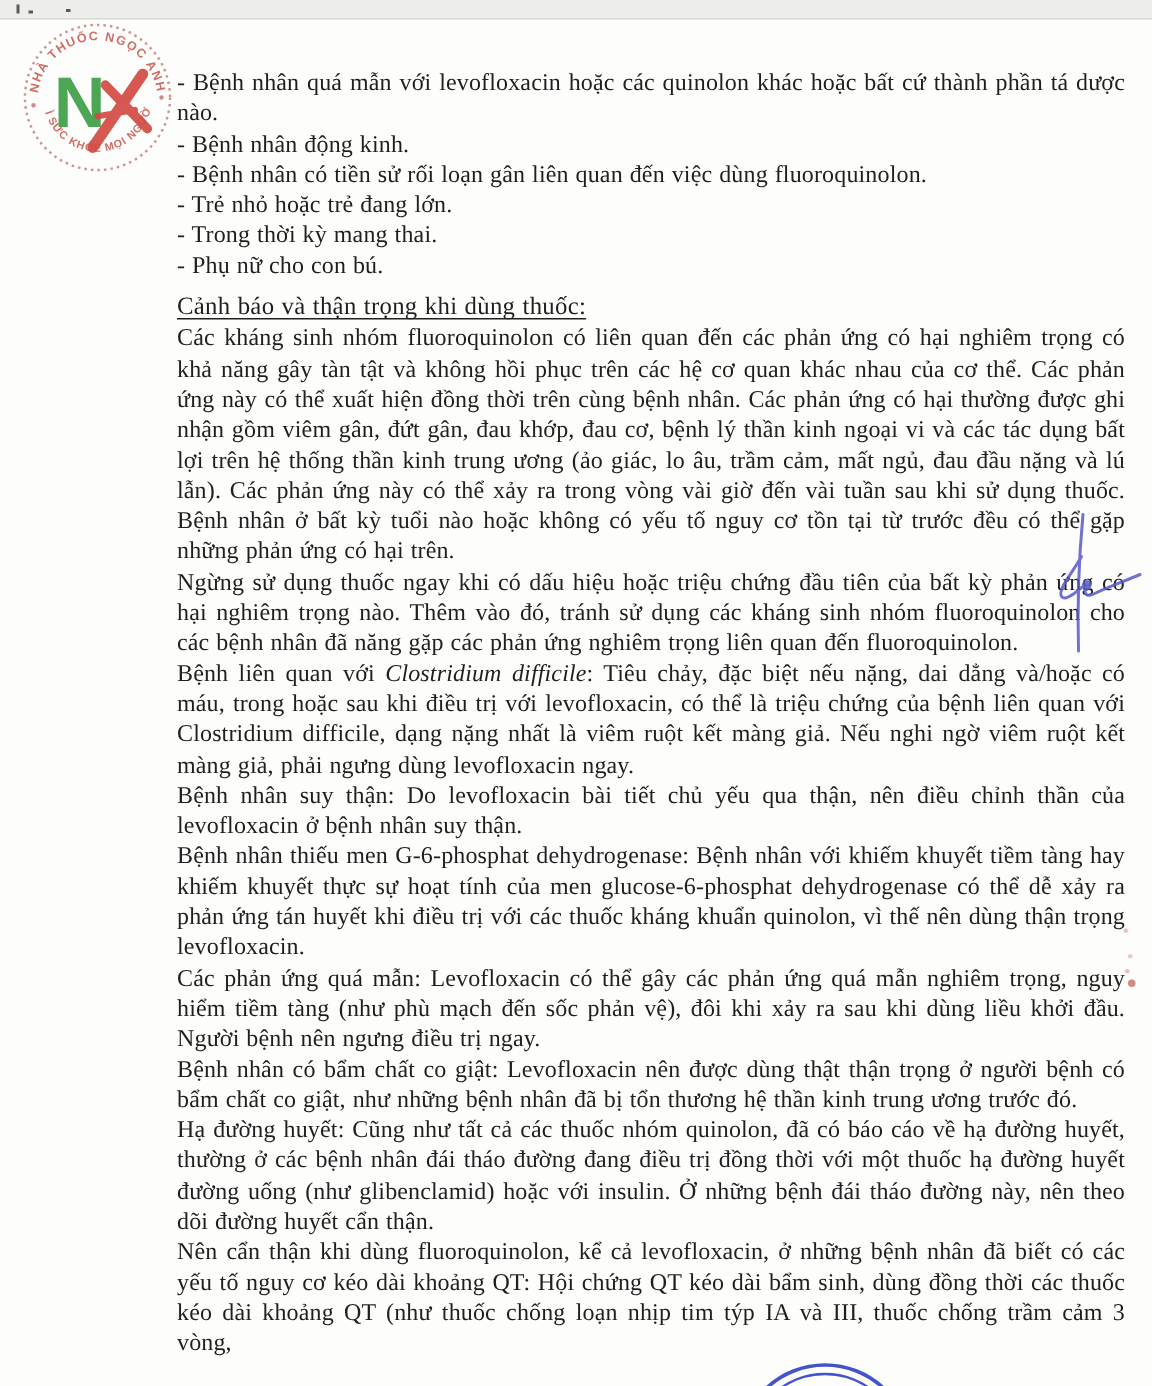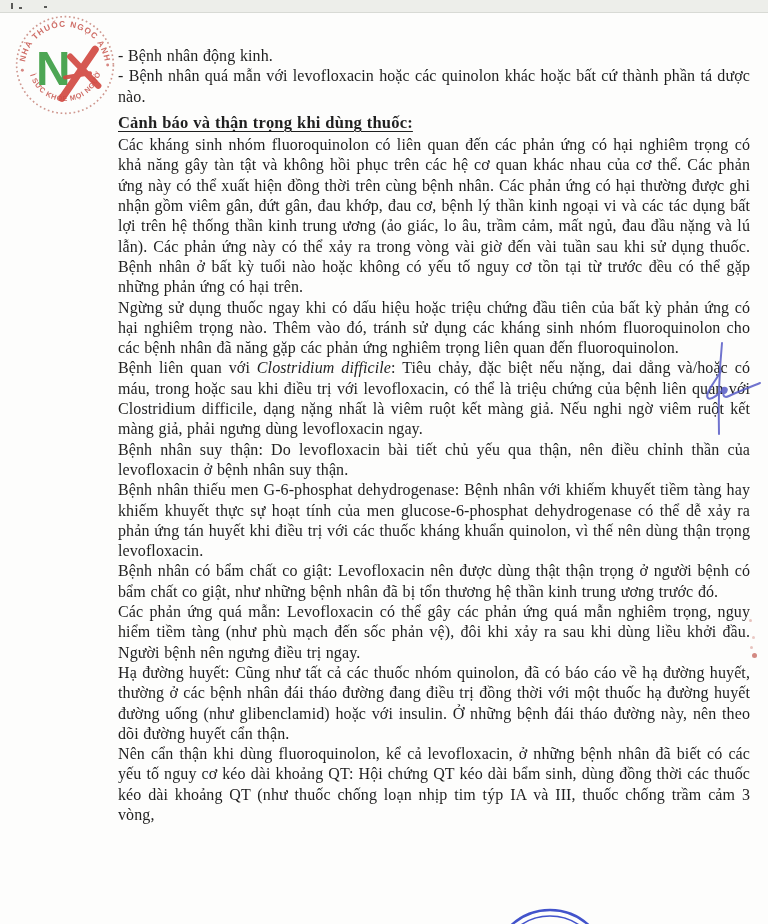--- a/index.html
+++ b/index.html
@@ -23,21 +23,21 @@
 
   .logo{position:absolute;left:13px;top:13px;width:104px;height:104px;opacity:.92;}
 
   .textblock{
     position:absolute;left:118px;top:46px;width:632px;
     font-size:16px;line-height:20.3px;
     text-align:justify;letter-spacing:.1px;word-spacing:.5px;
   }
   .bullet-line{margin:0;}
   .warn-heading{
-    display:block;font-size:16.5px;font-weight:bold;
+    display:block;font-size:16.5px;font-weight:normal;
     text-decoration:underline;text-underline-offset:3px;
     margin:6px 0 2px 0;letter-spacing:.2px;
   }
   .textblock p{margin:0;}
 
   .signature{position:absolute;left:690px;top:340px;width:76px;height:98px;}
   .bottom-stamp{position:absolute;left:486px;top:905px;width:128px;height:19px;}
 
   .reddot{position:absolute;border-radius:50%;background:#cd7a70;}
   .reddot.r1{left:749px;top:619px;width:3px;height:3px;opacity:.45;}
@@ -70,32 +70,36 @@
     <text x="22" y="69" font-family="Liberation Sans, sans-serif" font-size="46" font-weight="bold" fill="#3f9f46">N</text>
     <g stroke="#cf3b34" stroke-linecap="round" opacity=".92">
       <path d="M 47,82 L 79,35" stroke-width="7" fill="none"></path>
       <path d="M 55,42 L 82,70" stroke-width="6" fill="none"></path>
       <path d="M 50,62 L 74,58" stroke-width="4" fill="none"></path>
     </g>
   </svg>
 
   <div class="textblock">
     <div id="bullet-list">
+        <p class="bullet-line">- Bệnh nhân quá mẫn với levofloxacin hoặc các quinolon khác hoặc bất cứ thành phần tá dược nào.</p>
         <p class="bullet-line">- Bệnh nhân động kinh.</p>
-        <p class="bullet-line">- Bệnh nhân quá mẫn với levofloxacin hoặc các quinolon khác hoặc bất cứ thành phần tá dược nào.</p>
+        <p class="bullet-line">- Bệnh nhân có tiền sử rối loạn gân liên quan đến việc dùng fluoroquinolon.</p>
+        <p class="bullet-line">- Trẻ nhỏ hoặc trẻ đang lớn.</p>
+        <p class="bullet-line">- Trong thời kỳ mang thai.</p>
+        <p class="bullet-line">- Phụ nữ cho con bú.</p>
       </div>
     <span class="warn-heading">Cảnh báo và thận trọng khi dùng thuốc:</span>
     <div id="paragraphs">
         <p><span>Các kháng sinh nhóm fluoroquinolon có liên quan đến các phản ứng có hại nghiêm trọng có khả năng gây tàn tật và không hồi phục trên các hệ cơ quan khác nhau của cơ thể. Các phản ứng này có thể xuất hiện đồng thời trên cùng bệnh nhân. Các phản ứng có hại thường được ghi nhận gồm viêm gân, đứt gân, đau khớp, đau cơ, bệnh lý thần kinh ngoại vi và các tác dụng bất lợi trên hệ thống thần kinh trung ương (ảo giác, lo âu, trầm cảm, mất ngủ, đau đầu nặng và lú lẫn). Các phản ứng này có thể xảy ra trong vòng vài giờ đến vài tuần sau khi sử dụng thuốc. Bệnh nhân ở bất kỳ tuổi nào hoặc không có yếu tố nguy cơ tồn tại từ trước đều có thể gặp những phản ứng có hại trên.</span></p>
         <p><span>Ngừng sử dụng thuốc ngay khi có dấu hiệu hoặc triệu chứng đầu tiên của bất kỳ phản ứng có hại nghiêm trọng nào. Thêm vào đó, tránh sử dụng các kháng sinh nhóm fluoroquinolon cho các bệnh nhân đã năng gặp các phản ứng nghiêm trọng liên quan đến fluoroquinolon.</span></p>
         <p><span>Bệnh liên quan với </span><span style="font-style: italic;">Clostridium difficile</span><span>: Tiêu chảy, đặc biệt nếu nặng, dai dẳng và/hoặc có máu, trong hoặc sau khi điều trị với levofloxacin, có thể là triệu chứng của bệnh liên quan với Clostridium difficile, dạng nặng nhất là viêm ruột kết màng giả. Nếu nghi ngờ viêm ruột kết màng giả, phải ngưng dùng levofloxacin ngay.</span></p>
         <p><span>Bệnh nhân suy thận: Do levofloxacin bài tiết chủ yếu qua thận, nên điều chỉnh thần của levofloxacin ở bệnh nhân suy thận.</span></p>
         <p><span>Bệnh nhân thiếu men G-6-phosphat dehydrogenase: Bệnh nhân với khiếm khuyết tiềm tàng hay khiếm khuyết thực sự hoạt tính của men glucose-6-phosphat dehydrogenase có thể dễ xảy ra phản ứng tán huyết khi điều trị với các thuốc kháng khuẩn quinolon, vì thế nên dùng thận trọng levofloxacin.</span></p>
+        <p><span>Các phản ứng quá mẫn: Levofloxacin có thể gây các phản ứng quá mẫn nghiêm trọng, nguy hiểm tiềm tàng (như phù mạch đến sốc phản vệ), đôi khi xảy ra sau khi dùng liều khởi đầu. Người bệnh nên ngưng điều trị ngay.</span></p>
         <p><span>Bệnh nhân có bẩm chất co giật: Levofloxacin nên được dùng thật thận trọng ở người bệnh có bẩm chất co giật, như những bệnh nhân đã bị tổn thương hệ thần kinh trung ương trước đó.</span></p>
-        <p><span>Các phản ứng quá mẫn: Levofloxacin có thể gây các phản ứng quá mẫn nghiêm trọng, nguy hiểm tiềm tàng (như phù mạch đến sốc phản vệ), đôi khi xảy ra sau khi dùng liều khởi đầu. Người bệnh nên ngưng điều trị ngay.</span></p>
         <p><span>Hạ đường huyết: Cũng như tất cả các thuốc nhóm quinolon, đã có báo cáo về hạ đường huyết, thường ở các bệnh nhân đái tháo đường đang điều trị đồng thời với một thuốc hạ đường huyết đường uống (như glibenclamid) hoặc với insulin. Ở những bệnh đái tháo đường này, nên theo dõi đường huyết cẩn thận.</span></p>
         <p><span>Nên cẩn thận khi dùng fluoroquinolon, kể cả levofloxacin, ở những bệnh nhân đã biết có các yếu tố nguy cơ kéo dài khoảng QT: Hội chứng QT kéo dài bẩm sinh, dùng đồng thời các thuốc kéo dài khoảng QT (như thuốc chống loạn nhịp tim týp IA và III, thuốc chống trầm cảm 3 vòng,</span></p>
       </div>
   </div>
 
   <svg class="signature" viewBox="0 0 76 98">
     <g fill="none" stroke="#585cc6" stroke-width="2" stroke-linecap="round" opacity=".85">
       <path d="M 32,3 C 30,24 28,58 29,94"></path>
       <path d="M 31,31 C 25,42 14,54 18,58 C 21,61 31,52 35,48 C 32,54 33,59 39,56 C 47,52 58,48 70,43"></path>
       <path d="M 33,48 C 36,47 38,49 36,52 C 34,54 31,52 33,48" fill="#585cc6"></path>

